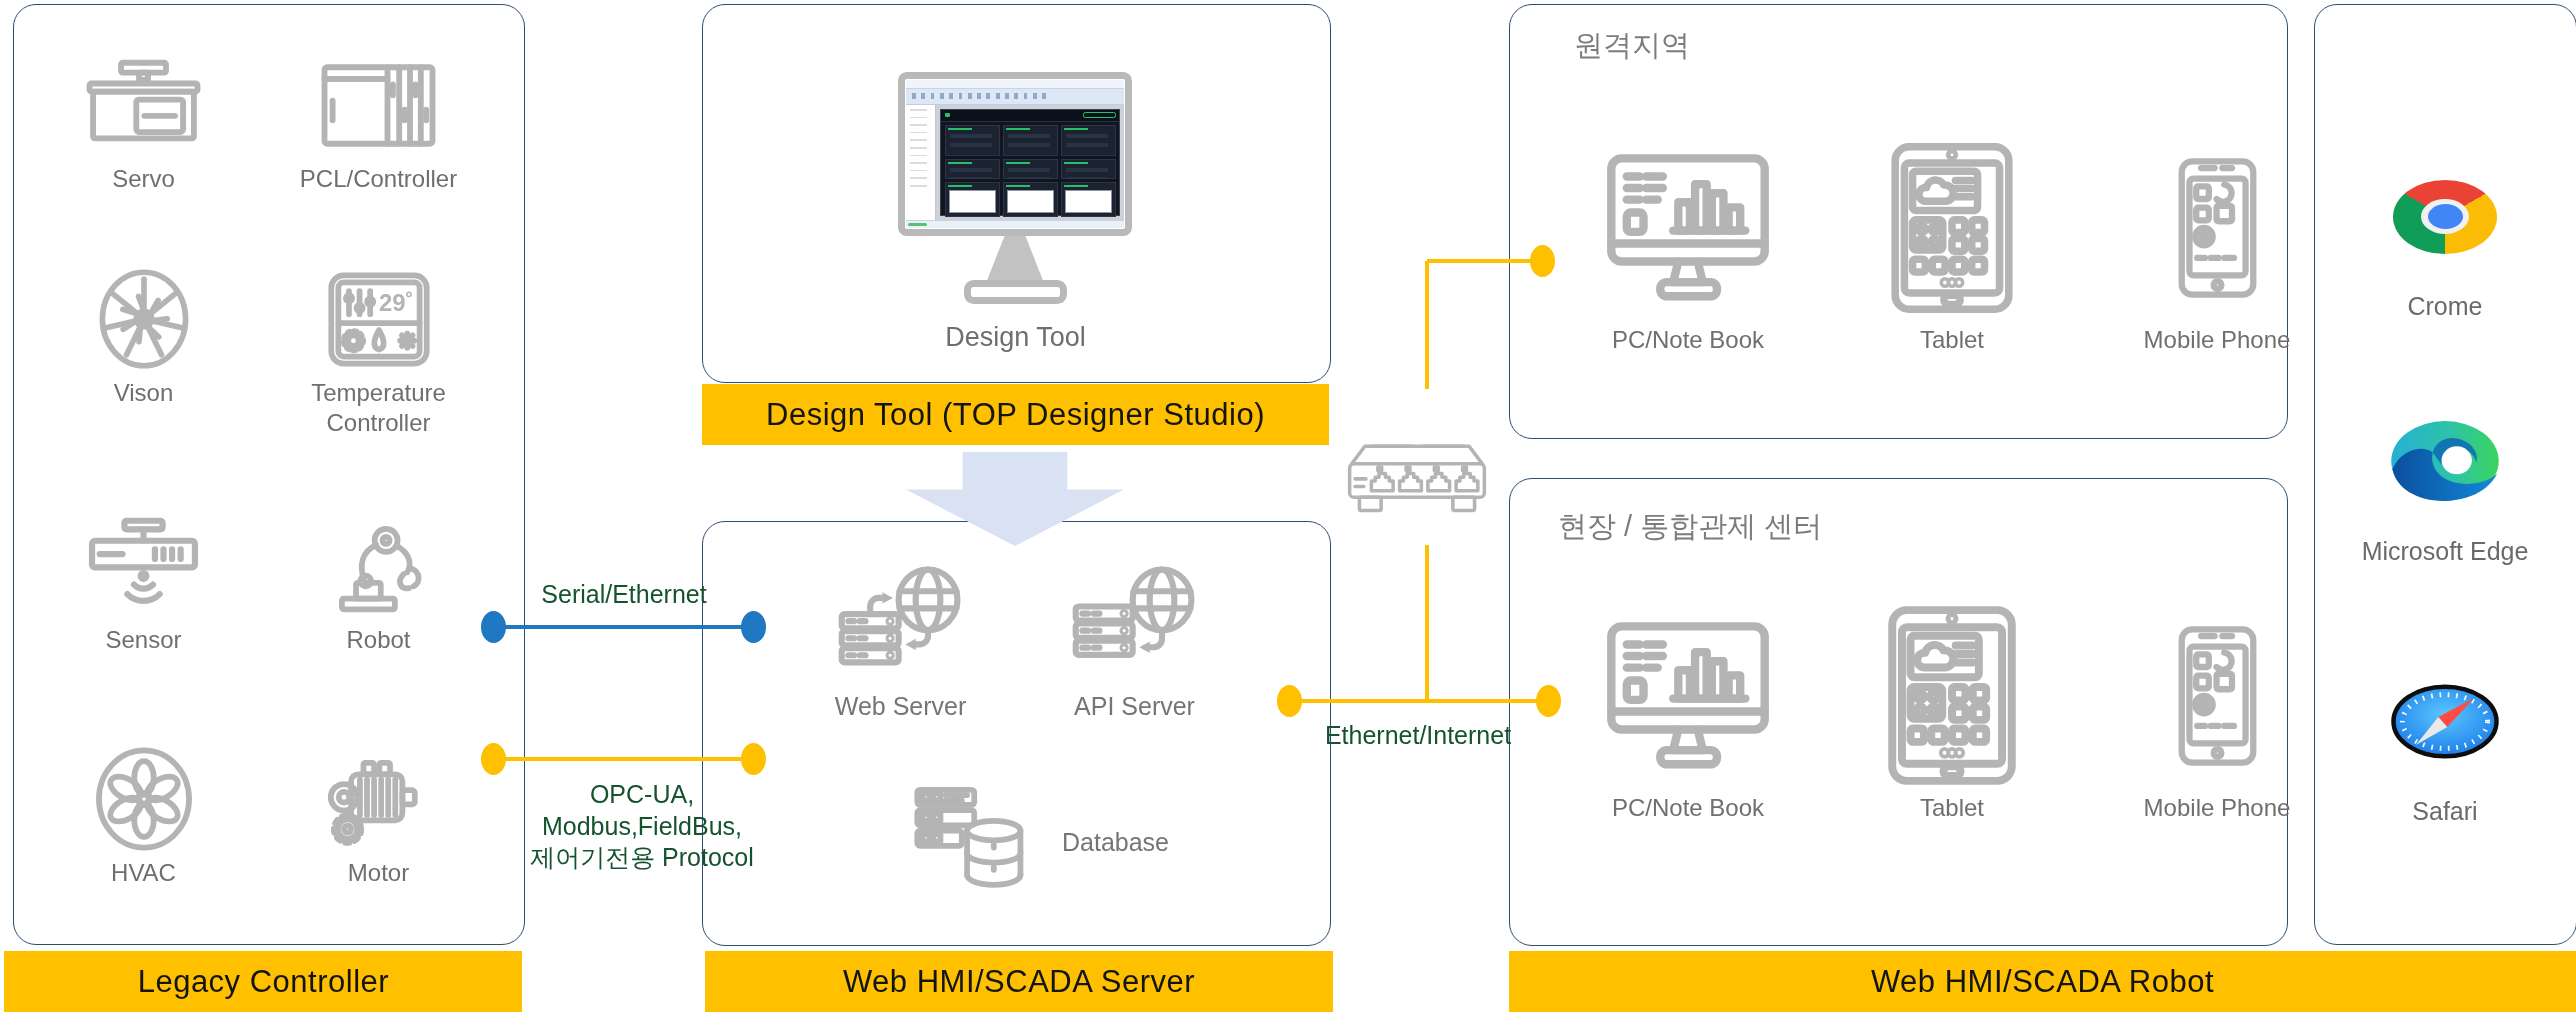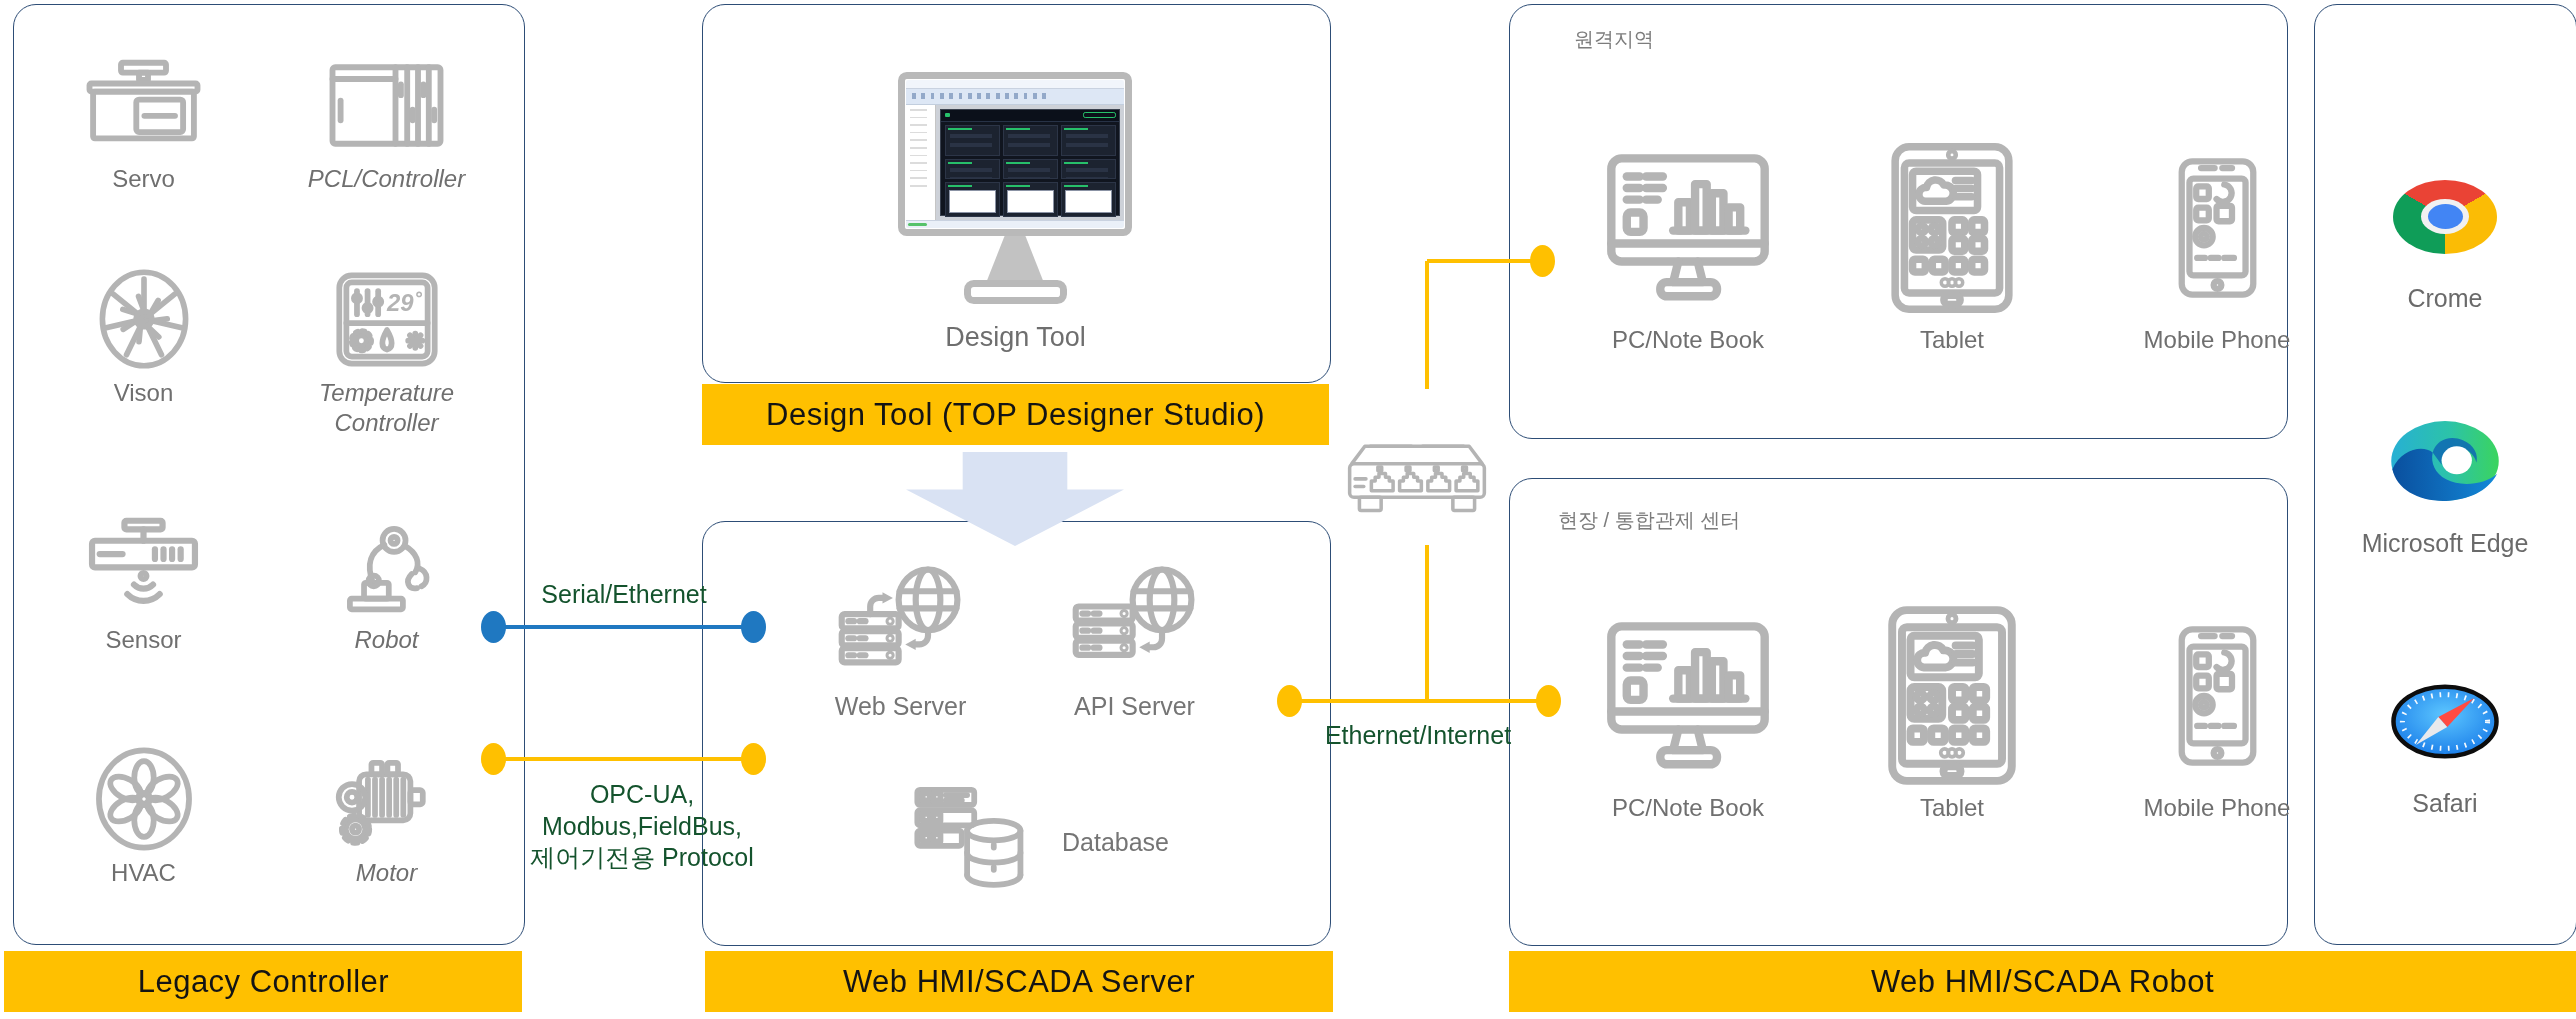--- a/index.html
+++ b/index.html
@@ -28,27 +28,27 @@
 
   
   #flow-arrow{position:absolute;left:906px;top:452px;width:218px;height:94px;background:#d9e2f3;
           clip-path:polygon(26% 0,74% 0,74% 40%,100% 40%,50% 100%,0 40%,26% 40%);}
 
   
   .cell{position:absolute;text-align:center;}
   .icon-wrap{display:flex;align-items:center;justify-content:center;}
   .dev-label{font-size:24px;color:#6f6f6f;line-height:1.25;margin-top:5.5px;}
   .node-label{font-size:25px;color:#757575;}
-  .zone-title{position:absolute;font-size:20px;color:#7c7c7c;}
+  .zone-title{position:absolute;font-size:29px;color:#7c7c7c;}
   svg.line-ic{stroke:#b4b4b4;fill:none;stroke-width:6.5;stroke-linecap:round;stroke-linejoin:round;}
   svg.line-ic text{stroke:none;fill:#b4b4b4;}
 
   
   .lg-cell{width:229px;}
-  .lg-c1{left:29px;} .lg-c2{left:272px;font-style:italic;}
+  .lg-c1{left:29px;} .lg-c2{left:264px;}
   .lg-r1{top:52px;} .lg-r2{top:266px;} .lg-r3{top:513px;} .lg-r4{top:746px;}
   .lg-cell .icon-wrap{height:106px;}
 
   
   .sv-cell{width:229px;top:556px;}
   .sv-cell .icon-wrap{height:136px;}
   #web-server-cell{left:786px;}
   #api-server-cell{left:1020px;}
   #database-icon-box{position:absolute;left:912px;top:784px;width:120px;height:115px;}
   #database-label{position:absolute;left:1062px;top:828px;font-size:25px;color:#757575;}
@@ -92,21 +92,21 @@
 
   
   .cl-cell{width:240px;}
   .cl-x1{left:1568px;} .cl-x2{left:1832px;} .cl-x3{left:2097px;}
   .cl-remote{top:136px;} .cl-site{top:604px;}
   .cl-cell .icon-wrap{height:183px;}
 
   
   .br-cell{left:2336px;width:218px;}
   .br-cell .icon-wrap{height:115px;}
-  .br-label{font-size:25px;color:#6a6a6a;margin-top:10px;}
+  .br-label{font-size:25px;color:#6a6a6a;margin-top:18px;}
   #chrome-cell{top:159px;} #edge-cell{top:404px;} #safari-cell{top:664px;}
   .chrome-ball{position:relative;width:104px;height:74px;border-radius:50%;
       background:conic-gradient(from 60deg,#fbbc05 0 120deg,#0f9d58 0 240deg,#ea4335 0 360deg);}
   .chrome-ball .hub{position:absolute;left:50%;top:50%;width:48px;height:35px;margin:-17.4px 0 0 -24px;
       background:#f1f1f1;border-radius:50%;}
   .chrome-ball .iris{position:absolute;left:50%;top:50%;width:35px;height:25px;margin:-12.5px 0 0 -17.4px;
       background:#4285f4;border-radius:50%;}
 
   
   .h-line,.v-line{position:absolute;}

